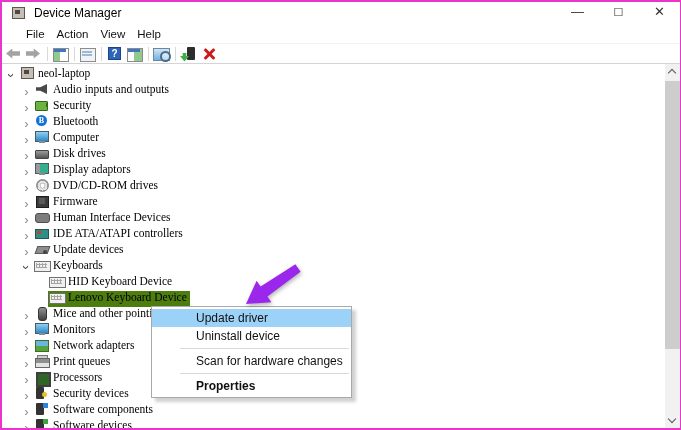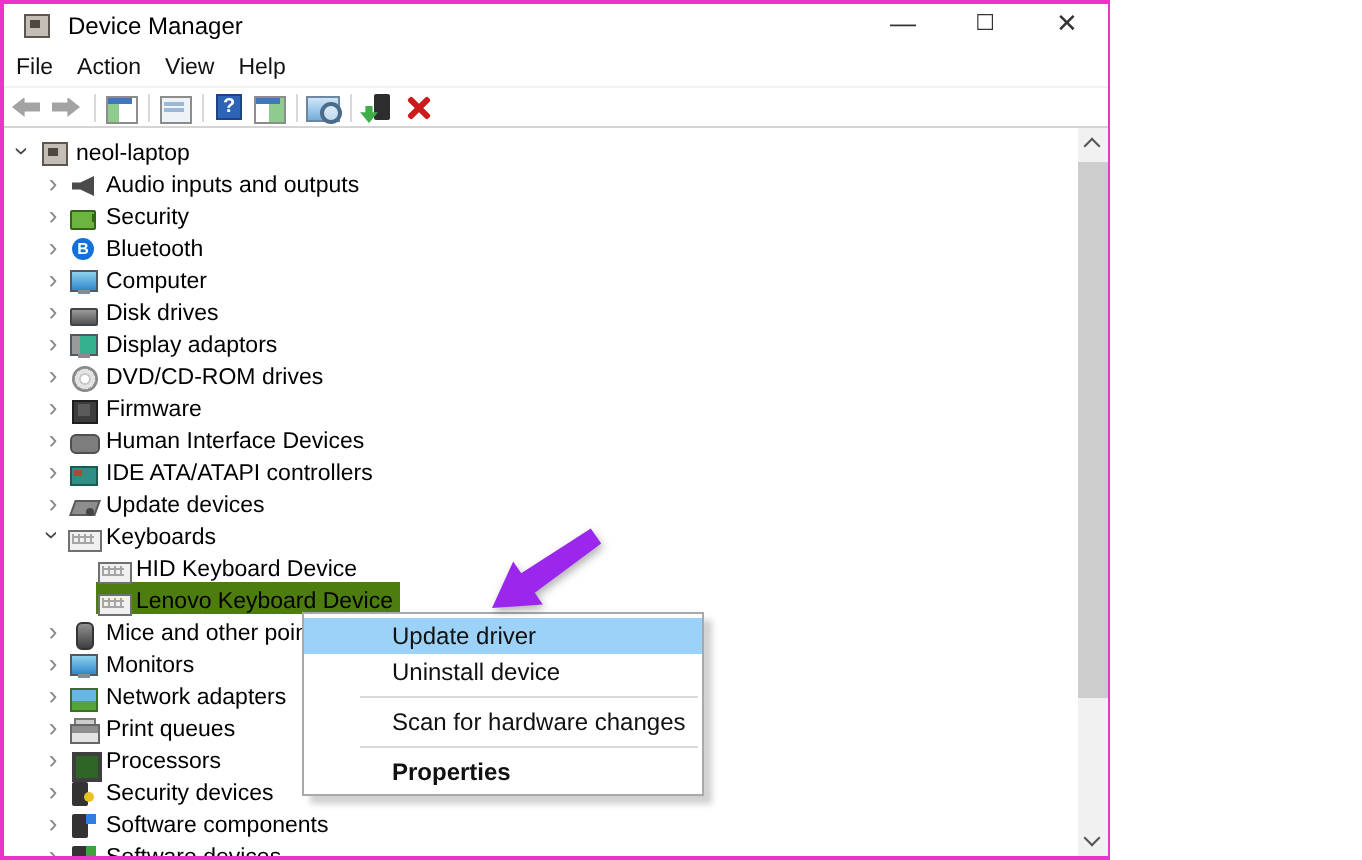--- a/index.html
+++ b/index.html
@@ -1,30 +1,30 @@
 <!DOCTYPE html>
 <html><head>
 <meta charset="utf-8">
 <style>
   * { box-sizing: border-box; margin: 0; padding: 0; }
   html,body { background:#fff; }
   body { font-family:"Liberation Sans", sans-serif; }
 
-  .window { position:relative; width:555px; height:430px; overflow:hidden;
+  .window { position:relative; width:681px; height:430px; overflow:hidden;
             border:2px solid #e935c9; border-right-width:1px; background:#fff; }
 
   
   .titlebar { height:22px; display:flex; align-items:center; padding-left:7px; background:#fff; }
   .title { font-size:12px; color:#000; margin-left:6px; }
   .wctrls { margin-left:auto; display:flex; height:22px; }
   .wbtn { width:41px; height:22px; text-align:center; line-height:20px; font-size:13px; color:#333; cursor:default; }
   .wbtn.max { font-size:11px; }
 
   
-  .menubar { height:20px; display:flex; align-items:center; padding-left:0;
+  .menubar { height:20px; display:flex; align-items:center; padding-left:18px;
              border-bottom:1px solid #f2f2f2; }
   .mitem { font-size:11.5px; color:#111; padding:0 6px; }
 
   
   .toolbar { height:20px; display:flex; align-items:center; padding-left:2px;
              border-bottom:1px solid #d4d4d4; }
   .tbtn { width:18px; height:16px; position:relative; display:inline-block; margin:0 1px; flex:none; }
   .tsep { width:1px; height:14px; background:#d9d9d9; margin:0 3px; flex:none; }
 
   .t-back::before { content:""; position:absolute; left:1px; top:3px; width:14px; height:10px; background:#a3a3a3;
@@ -55,21 +55,21 @@
   .t-uninstall-device::before { transform:rotate(45deg); }
   .t-uninstall-device::after  { transform:rotate(-45deg); }
 
   
   .main { position:relative; height:364px; background:#fff; overflow:hidden; }
   .tree { padding-top:3px; }
   .trow { display:flex; align-items:center; height:16px; font-size:11.5px; color:#000; white-space:nowrap; }
   .chev { width:13px; flex:none; text-align:center; font-size:13px; line-height:11px; color:#8a8a8a; display:inline-block; }
   .chev.exp { transform:rotate(90deg); color:#444; }
   .chev.none { visibility:hidden; }
-  .selwrap { display:flex; align-items:flex-end; height:16px; padding:0 3px 0 0; }
+  .selwrap { display:flex; align-items:flex-start; height:16px; padding:0 3px 0 0;font-family:Liberation Serif, serif; }
   .selwrap.sel { background:#4d7c0f; }
   .tlabel { margin-left:1px; }
 
   
   .ico { display:inline-block; width:16px; height:12px; position:relative; margin:0 2px 0 1px; flex:none; }
   .i-pc::before { content:""; position:absolute; left:2px; top:0; width:11px; height:10px; background:#c5beb6; border:1px solid #5d564e; }
   .i-pc::after { content:""; position:absolute; left:5px; top:3px; width:5px; height:4px; background:#4e4840; }
   .i-speaker::before { content:""; position:absolute; left:2px; top:1px; width:11px; height:10px; background:#4a4a4a;
       clip-path:polygon(0 32%,38% 32%,100% 0,100% 100%,38% 68%,0 68%); }
   .i-battery::before { content:""; position:absolute; left:1px; top:2px; width:11px; height:8px; background:#6cb33f; border:1px solid #35641c; border-radius:1px; }

